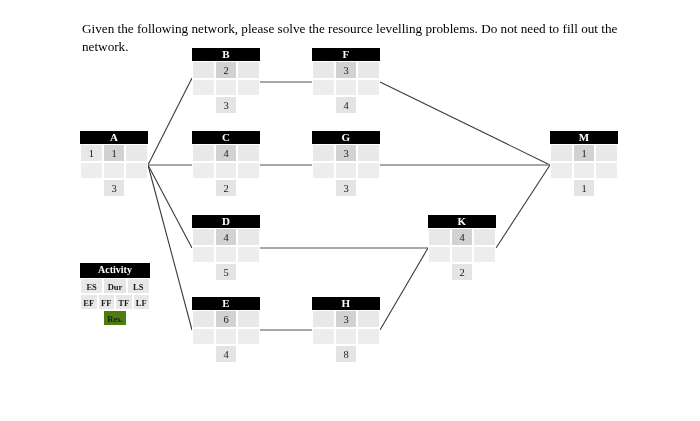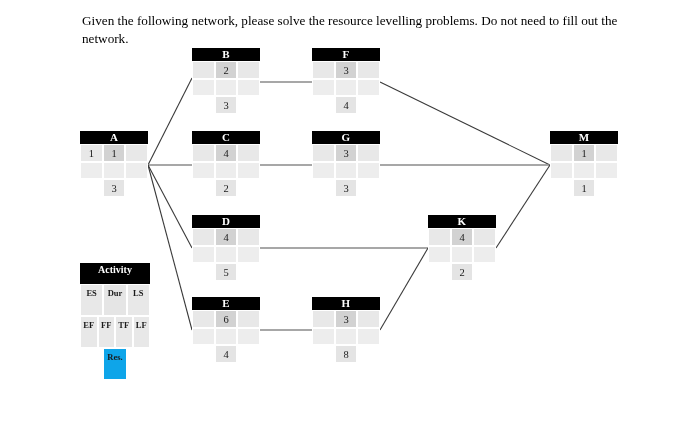--- a/index.html
+++ b/index.html
@@ -5,21 +5,21 @@
   html,body{margin:0;padding:0;}
   body{
     width:700px;height:421px;
     background:#ffffff;
     font-family:"Liberation Serif", serif;
     position:relative;
     overflow:hidden;
   }
   #prompt{
     position:absolute;
-    left:82px; top:12px;
+    left:82px; top:20px;
     width:540px;
     font-size:13.2px;
     line-height:1.33;
     color:#000;
     font-family:"Liberation Serif", serif;
   }
   #canvas{
     position:absolute;
     left:0; top:0;
     width:700px; height:421px;
@@ -71,39 +71,39 @@
 
   
   #legend{
     position:absolute;
     left:80px; top:263px;
     width:70px;
     z-index:5;
   }
   #legend .hdr{
     background:#000000;color:#fff;font-weight:bold;
-    font-size:10px;text-align:center;height:21px;line-height:13px;
-    font-family:"Liberation Serif", serif;
-  }
-  #legend .row{display:flex;height:32px;}
+    font-size:10px;text-align:center;height:15px;line-height:13px;
+    font-family:"Liberation Serif", serif;
+  }
+  #legend .row{display:flex;height:16px;}
   #legend .lcell{
     flex:1 1 0;
     font-size:8.5px;
     font-weight:bold;
     text-align:center;
     line-height:16px;
     background:#e8e8e8;
     border:0.5px solid #ffffff;
     box-sizing:border-box;
     color:#1a1a1a;
     font-family:"Liberation Serif", serif;
   }
   #legend .lcell.mid{background:#e5e5e5;}
   #legend .lcell.blank{background:#ffffff;}
-  #legend .lcell.r3mid{background:#0ea5e9;}
+  #legend .lcell.r3mid{background:#4d7c0f;}
 </style>
 </head>
 <body>
 
 <div id="prompt">Given the following network, please solve the resource levelling problems. Do not need to fill out the network.</div>
 
 <div id="canvas">
   <svg class="edges" viewBox="0 0 700 421">
       <line x1="148" y1="165" x2="192" y2="78" stroke="#3a3a3a" stroke-width="1.1"></line>
       <line x1="148" y1="165" x2="192" y2="165" stroke="#8a8a8a" stroke-width="1.6"></line>

